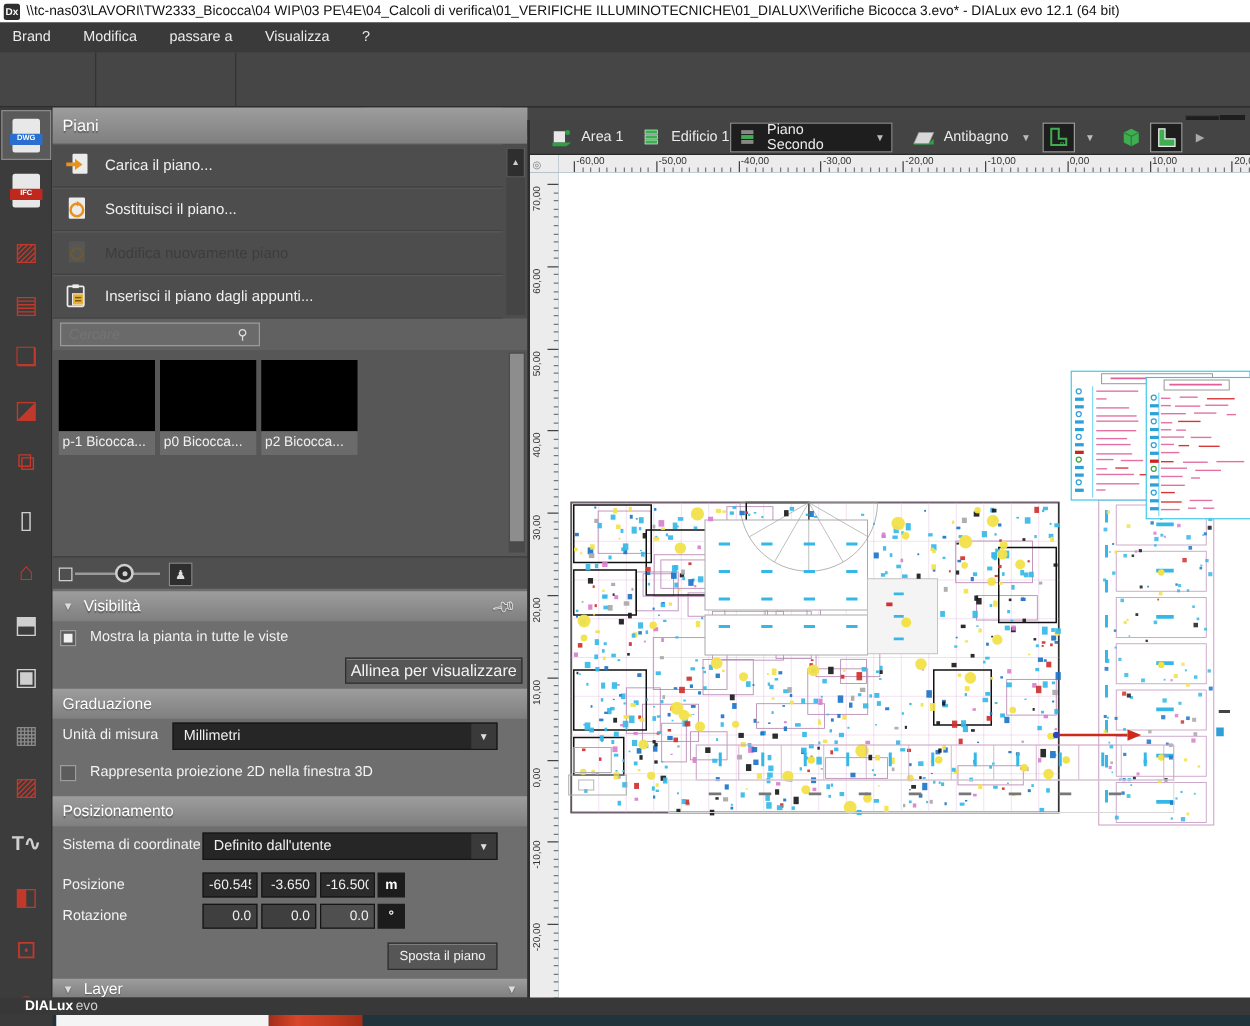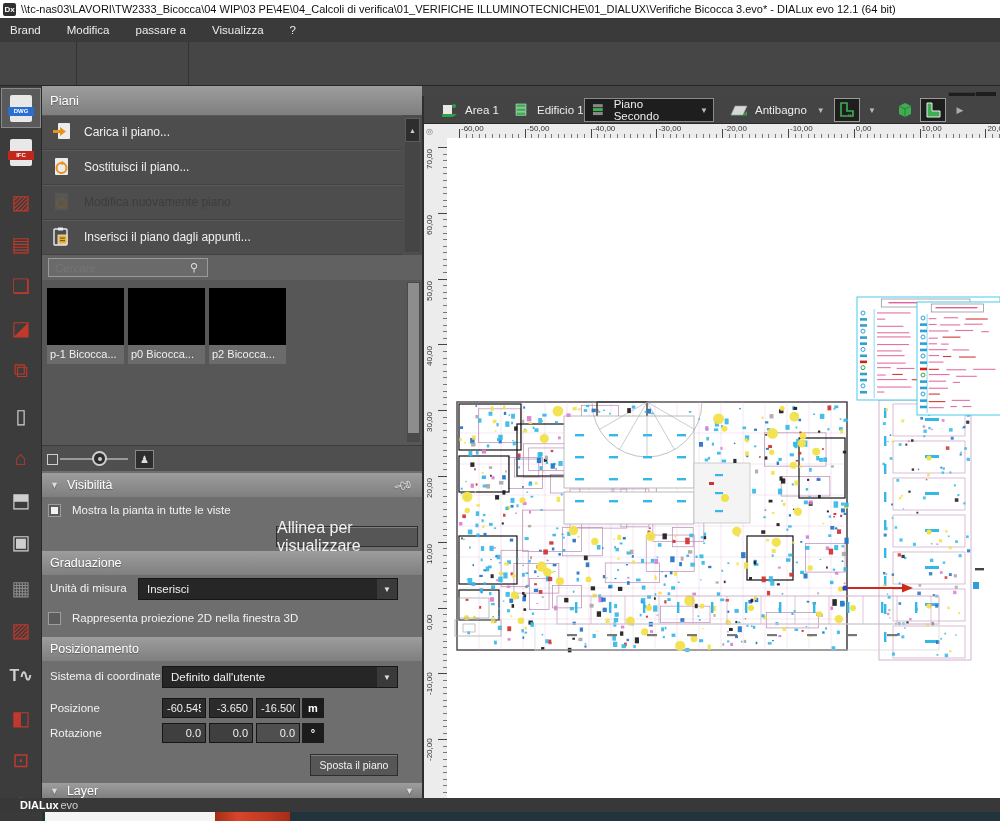--- a/index.html
+++ b/index.html
@@ -376,29 +376,29 @@
     </div>
 
     <div id="vis-head" class="sec-head">
       <span class="collapse-arrow">▼</span>
       <span>Visibilità</span>
       <span id="pin-icon">📌︎</span>
     </div>
     <div class="checkbox checked abs" style="left:6px;top:418px"></div>
     <span class="panel-label abs" style="left:30px;top:418px">Mostra la pianta in tutte le viste</span>
     <div class="panel-btn" style="left:234px;top:440px;width:142px;height:21px">
-        <span style="font-size:16px">Allinea per visualizzare</span>
+        <span style="font-size:13px">Allinea per visualizzare</span>
       </div>
 
     <div class="sec-head" style="top:465px">
         <span>Graduazione</span>
       </div>
     <span class="panel-label abs" style="left:8px;top:496px">Unità di misura</span>
     <div class="dropdown" style="left:96px;top:492px;width:260px">
-      <span>Inserisci</span>
+      <span>Millimetri</span>
       <span class="dd-arrow">▼</span>
     </div>
     <div class="checkbox abs" style="left:6px;top:526px"></div>
     <span class="panel-label abs" style="left:30px;top:526px">Rappresenta proiezione 2D nella finestra 3D</span>
 
     <div class="sec-head" style="top:551px">
         <span>Posizionamento</span>
       </div>
     <span class="panel-label abs" style="left:8px;top:584px">Sistema di coordinate</span>
     <div class="dropdown" style="left:120px;top:580px;width:236px">

